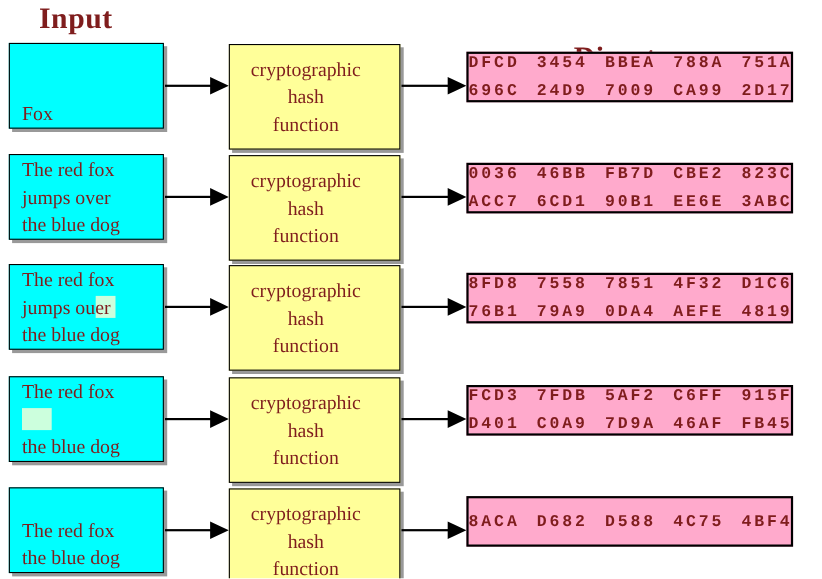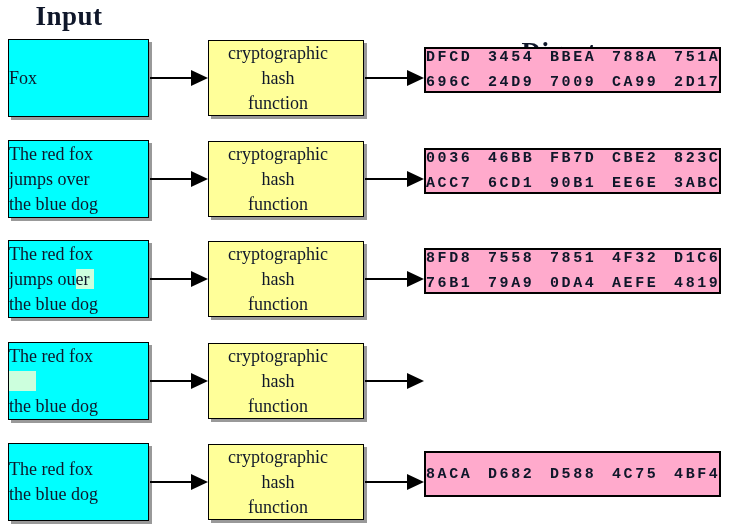--- a/index.html
+++ b/index.html
@@ -1,21 +1,21 @@
 <!DOCTYPE html>
 <html><head>
 <meta charset="utf-8">
 <style>
   html, body { margin: 0; padding: 0; background: #ffffff; }
   .page {
     position: relative;
     width: 747px;
     height: 526px;
     font-family: "Liberation Serif", serif;
-    color: #0f172a;
+    color: #7f1d1d;
     overflow: hidden;
     background: #ffffff;
   }
   .hdr {
     position: absolute;
     top: 1px;
     font-weight: bold;
     font-size: 27px;
     text-align: center;
     letter-spacing: 0.5px;
@@ -29,27 +29,28 @@
   .r3 { top: 240px; }
   .r4 { top: 342px; }
   .r5 { top: 443px; }
 
   .box { position: absolute; box-sizing: border-box; border: 1.5px solid #000; }
 
   .input-box {
     left: 8px; top: 0; width: 141px; height: 78px;
     background: #00ffff;
     box-shadow: 3px 3px 0 #999999;
-    display: flex; flex-direction: column; justify-content: center;
+    display: flex; flex-direction: column; justify-content: flex-end;
+    padding-left: 11px;
     font-size: 18px; line-height: 25px;
   }
   .iline { white-space: pre; }
 
   .hash-box {
-    left: 208px; top: 1px; width: 156px; height: 76px;
+    left: 208px; top: 1px; width: 156px; height: 96px;
     background: #ffff99;
     box-shadow: 3px 3px 0 #999999;
     display: flex; flex-direction: column; justify-content: center;
     text-align: center;
     padding-right: 16px;
     font-size: 18px; line-height: 25px;
   }
 
   .digest-box {
     left: 424px; top: 8px; width: 297px; height: 46px;
@@ -177,20 +178,24 @@
       </div>
     <div class="box hash-box">
       <div>cryptographic</div>
       <div>hash</div>
       <div>function</div>
     </div>
     <div class="arrow arrow-b">
         <span class="shaft"></span>
         <span class="head"></span>
       </div>
+    <div class="box digest-box">
+      <div>FCD3 7FDB 5AF2 C6FF 915F</div>
+      <div>D401 C0A9 7D9A 46AF FB45</div>
+    </div>
   </div>
 
   <div class="row r5">
     <div class="box input-box">
       <div class="iline"><span>The red fox</span></div>
       <div class="iline"><span>the blue dog</span></div>
     </div>
     <div class="arrow arrow-a">
         <span class="shaft"></span>
         <span class="head"></span>

